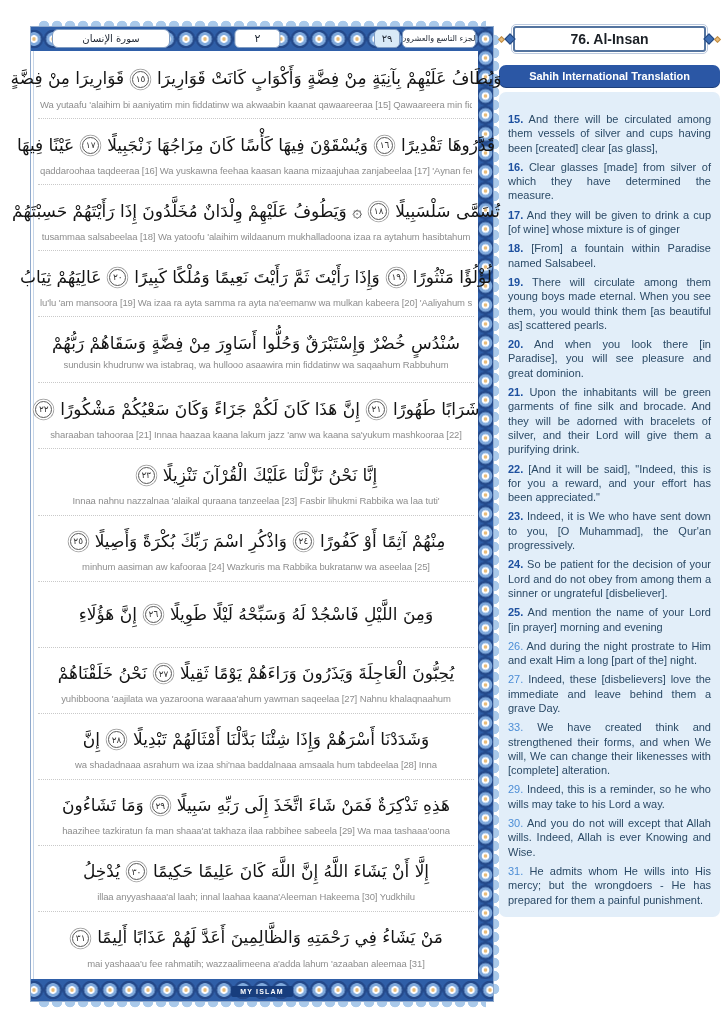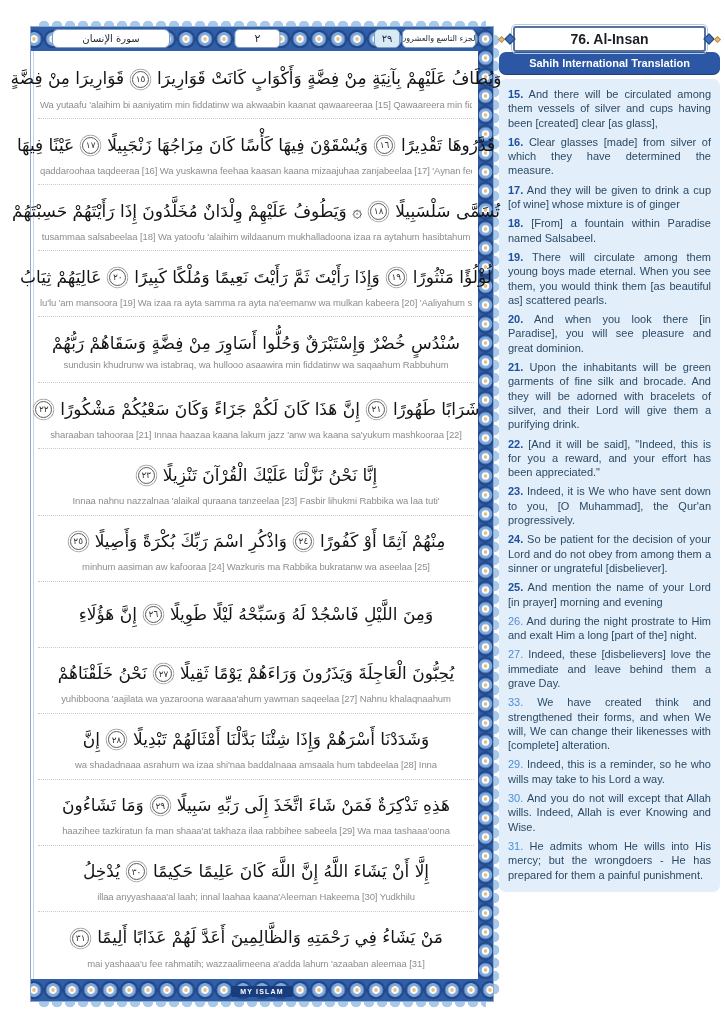--- a/index.html
+++ b/index.html
@@ -74,25 +74,25 @@
                border:2px solid #54749f; border-radius:3px; outline:1px solid #bccadf;
                outline-offset:1px; display:flex; align-items:center; justify-content:center; }
   .title-text { font-weight:bold; font-size:14px; color:#1b2026; }
   .orn { position:absolute; top:50%; display:flex; gap:2px; align-items:center; }
   .orn-left  { left:-16px; transform:translateY(-50%); }
   .orn-right { right:-16px; transform:translateY(-50%); }
   .diam { width:8px; height:8px; background:#3f6fb5; border:1px solid #24477f;
           transform:rotate(45deg); }
   .diam.small { width:5px; height:5px; background:#e9bd7a; border-color:#c08d45; }
 
-  .sahih-header { background:#2b57a5; border-radius:7px; padding:5px 2px;
+  .sahih-header { margin-top:13px; background:#2b57a5; border-radius:7px; padding:5px 2px;
                   text-align:center; color:#ffffff; font-weight:bold; font-size:11px;
                   box-shadow:0 1px 0 #1d3f7a; }
   .translation-box { margin-top:5px; background:#e2eef9; border-radius:7px;
-                     padding:8px 9px 10px 9px; }
+                     padding:20px 9px 10px 9px; }
   .verse { font-size:11px; line-height:1.3; color:#2b4a66; text-align:justify;
            margin-bottom:5px; }
   .verse:last-child { margin-bottom:0; }
   .vnum { font-weight:bold; color:#1d509f; }
   .vnum.light { font-weight:normal; color:#4d8ed6; }
 </style>
 </head>
 <body>
 
 <div class="left-panel">

